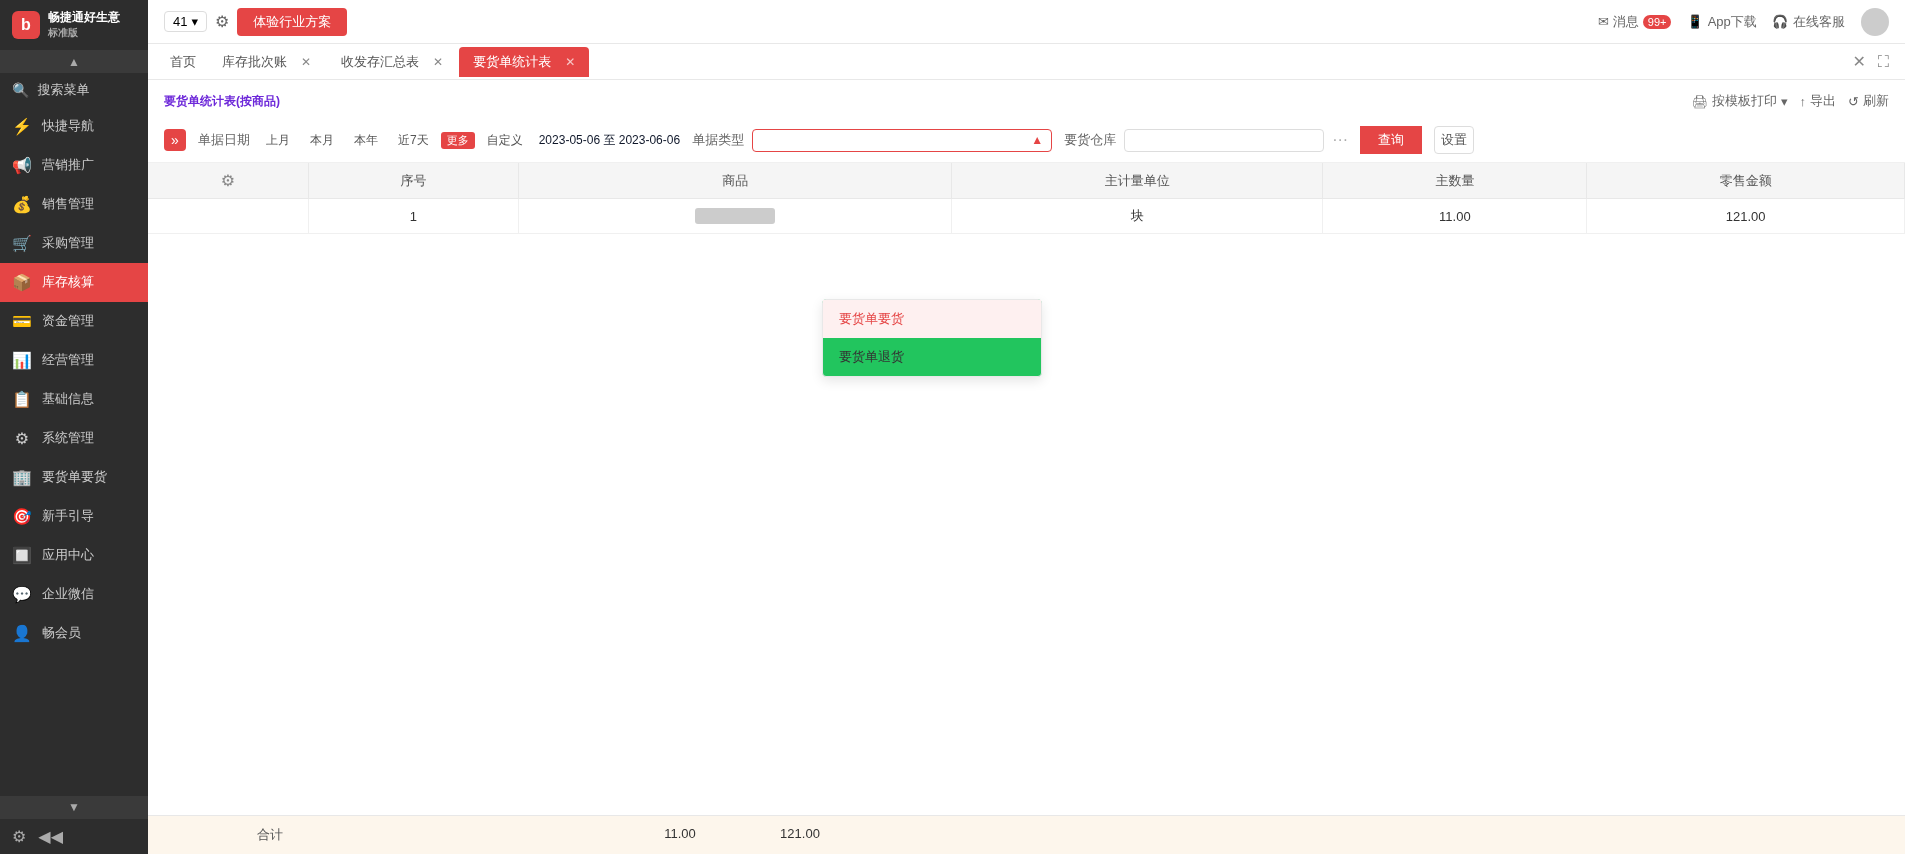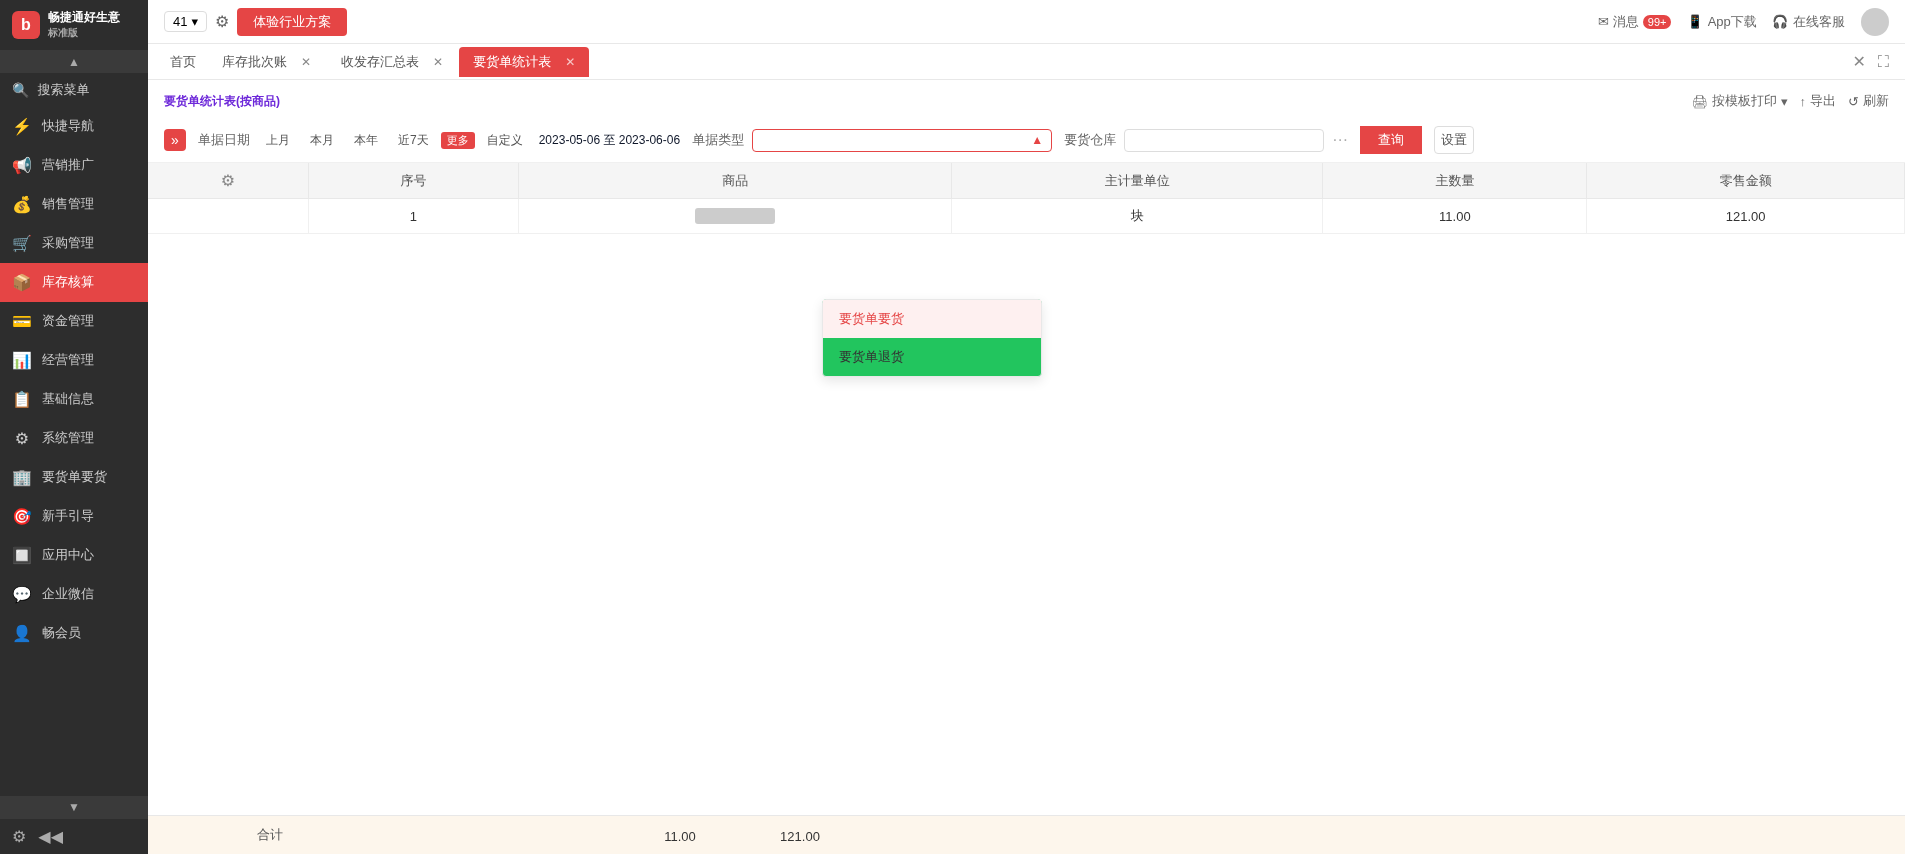--- a/index.html
+++ b/index.html
@@ -344,21 +344,21 @@
       user-select: none;
       width: 80px;
       height: 16px;
     }
 
     
     .table-footer {
       background: #fdf6ec;
       border-top: 1px solid #e8e8e8;
       display: flex;
-      align-items: flex-end;
+      align-items: flex-start;
       padding: 10px 12px;
       font-size: 13px;
       flex-shrink: 0;
     }
     .footer-total-label { width: 220px; text-align: center; color: #555; }
     .footer-total-qty { width: 120px; text-align: center; color: #333; font-weight: 500; }
     .footer-total-amt { width: 120px; text-align: center; color: #333; font-weight: 500; }
   </style>
 </head>
 <body>

